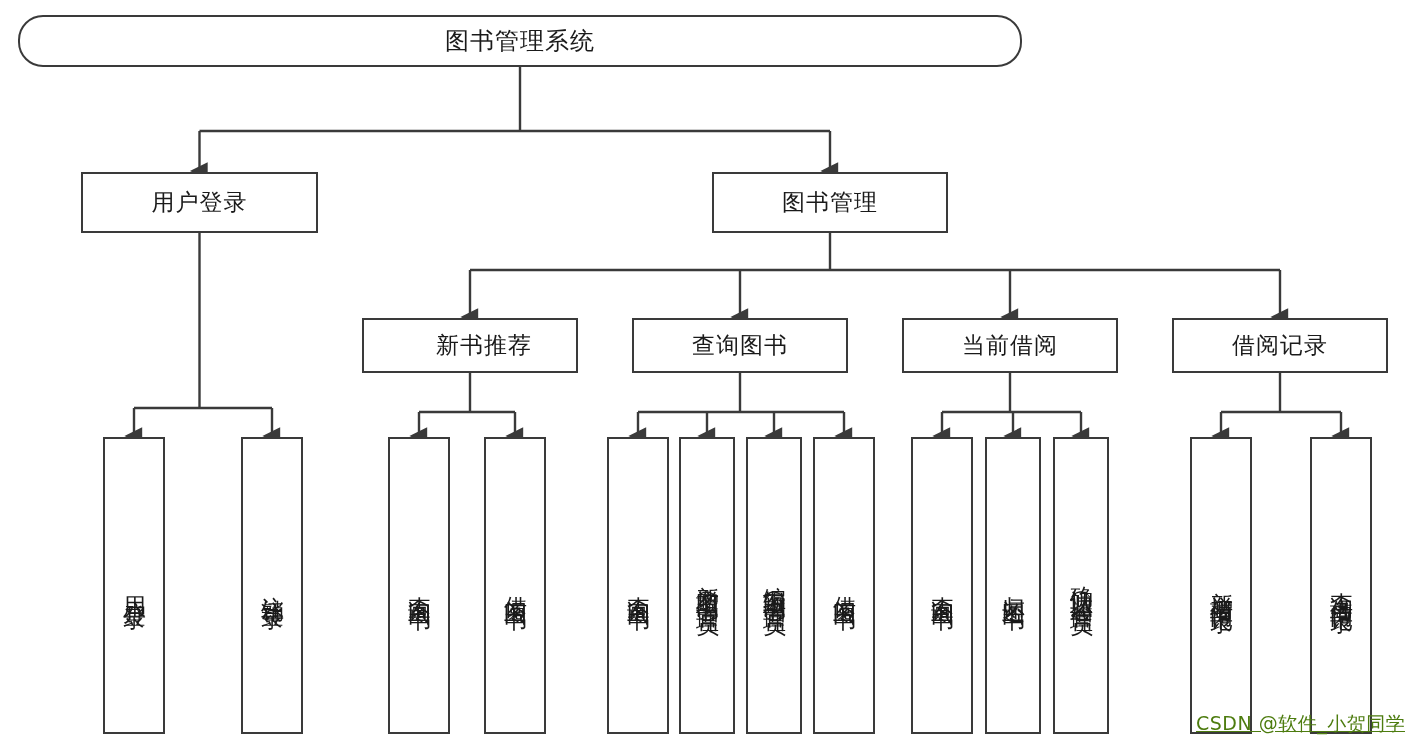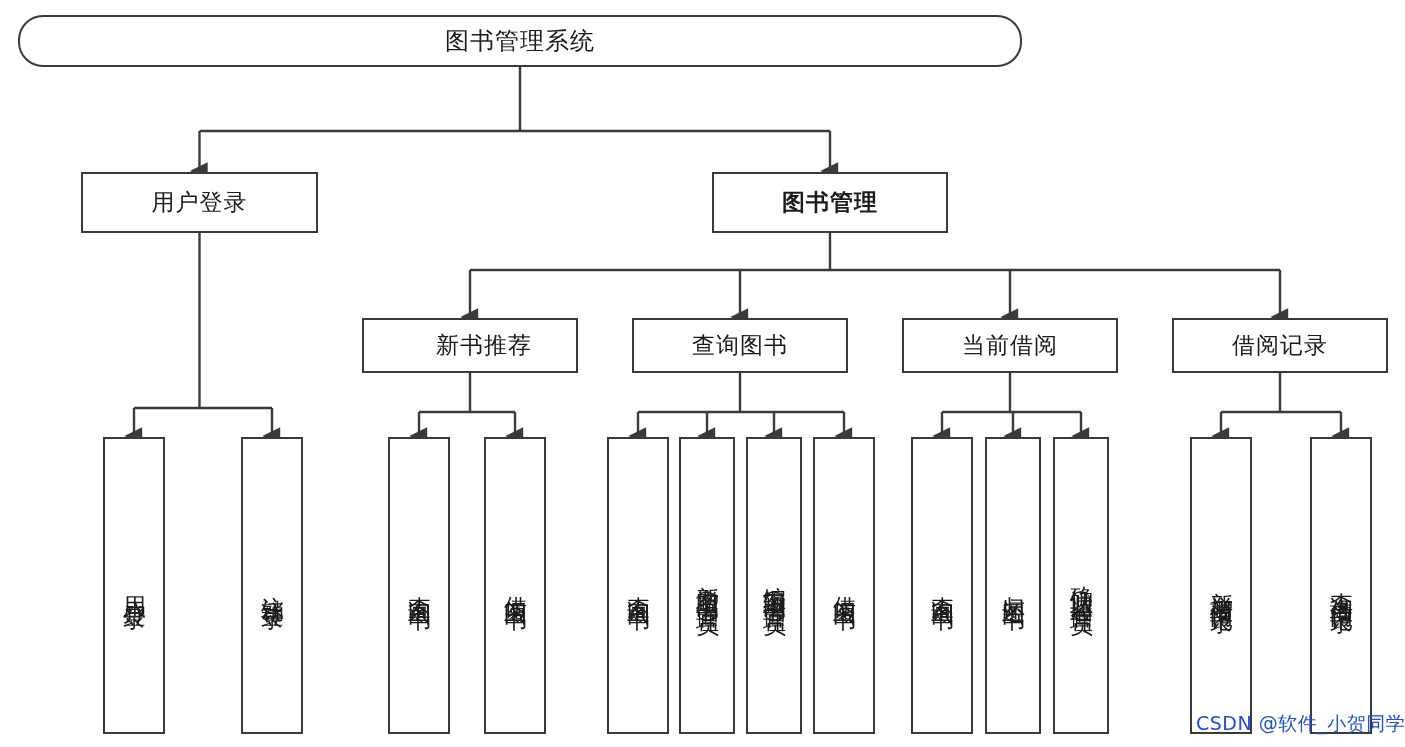--- a/index.html
+++ b/index.html
@@ -54,25 +54,26 @@
   }
   .node.v .lbl {
     writing-mode: vertical-rl;
     text-orientation: upright;
   }
   .node.root {
     font-size: 24px;
   }
   .watermark {
     position: absolute;
-    color: #1d4ed8;
+    color: #4d7c0f;
     font-size: 19px;
     letter-spacing: 0.5px;
     white-space: nowrap;
     user-select: none;
+    text-decoration: underline;
   }
 </style>
 </head>
 <body>
 
 <div id="canvas">
   <svg id="wires" viewBox="0 0 1405 747">
     <defs>
       <marker id="arrowhead" markerWidth="9" markerHeight="9" refX="4.2" refY="4.2" orient="auto" markerUnits="strokeWidth">
         <path d="M0.6,0.8 L7.8,0.8 L4.2,8.2 Z" fill="#3a3a3a"></path>
@@ -115,21 +116,21 @@
       </g>
   </svg>
 
   <div class="node h root" style="left: 18px; top: 15px; width: 1004px; height: 52px; border-radius: 25px;">
     <span class="lbl">图书管理系统</span>
   </div>
 
   <div class="node h" style="left: 81px; top: 172px; width: 237px; height: 61px;">
     <span class="lbl">用户登录</span>
   </div>
-  <div class="node h" style="left: 712px; top: 172px; width: 236px; height: 61px; font-weight: bold;">
+  <div class="node h" style="left: 712px; top: 172px; width: 236px; height: 61px;">
     <span class="lbl">图书管理</span>
   </div>
 
   <div class="node h" style="left: 362px; top: 318px; width: 216px; height: 55px; padding-left: 28px;">
     <span class="lbl">新书推荐</span>
   </div>
   <div class="node h" style="left: 632px; top: 318px; width: 216px; height: 55px;">
     <span class="lbl">查询图书</span>
   </div>
   <div class="node h" style="left: 1172px; top: 318px; width: 216px; height: 55px;">

